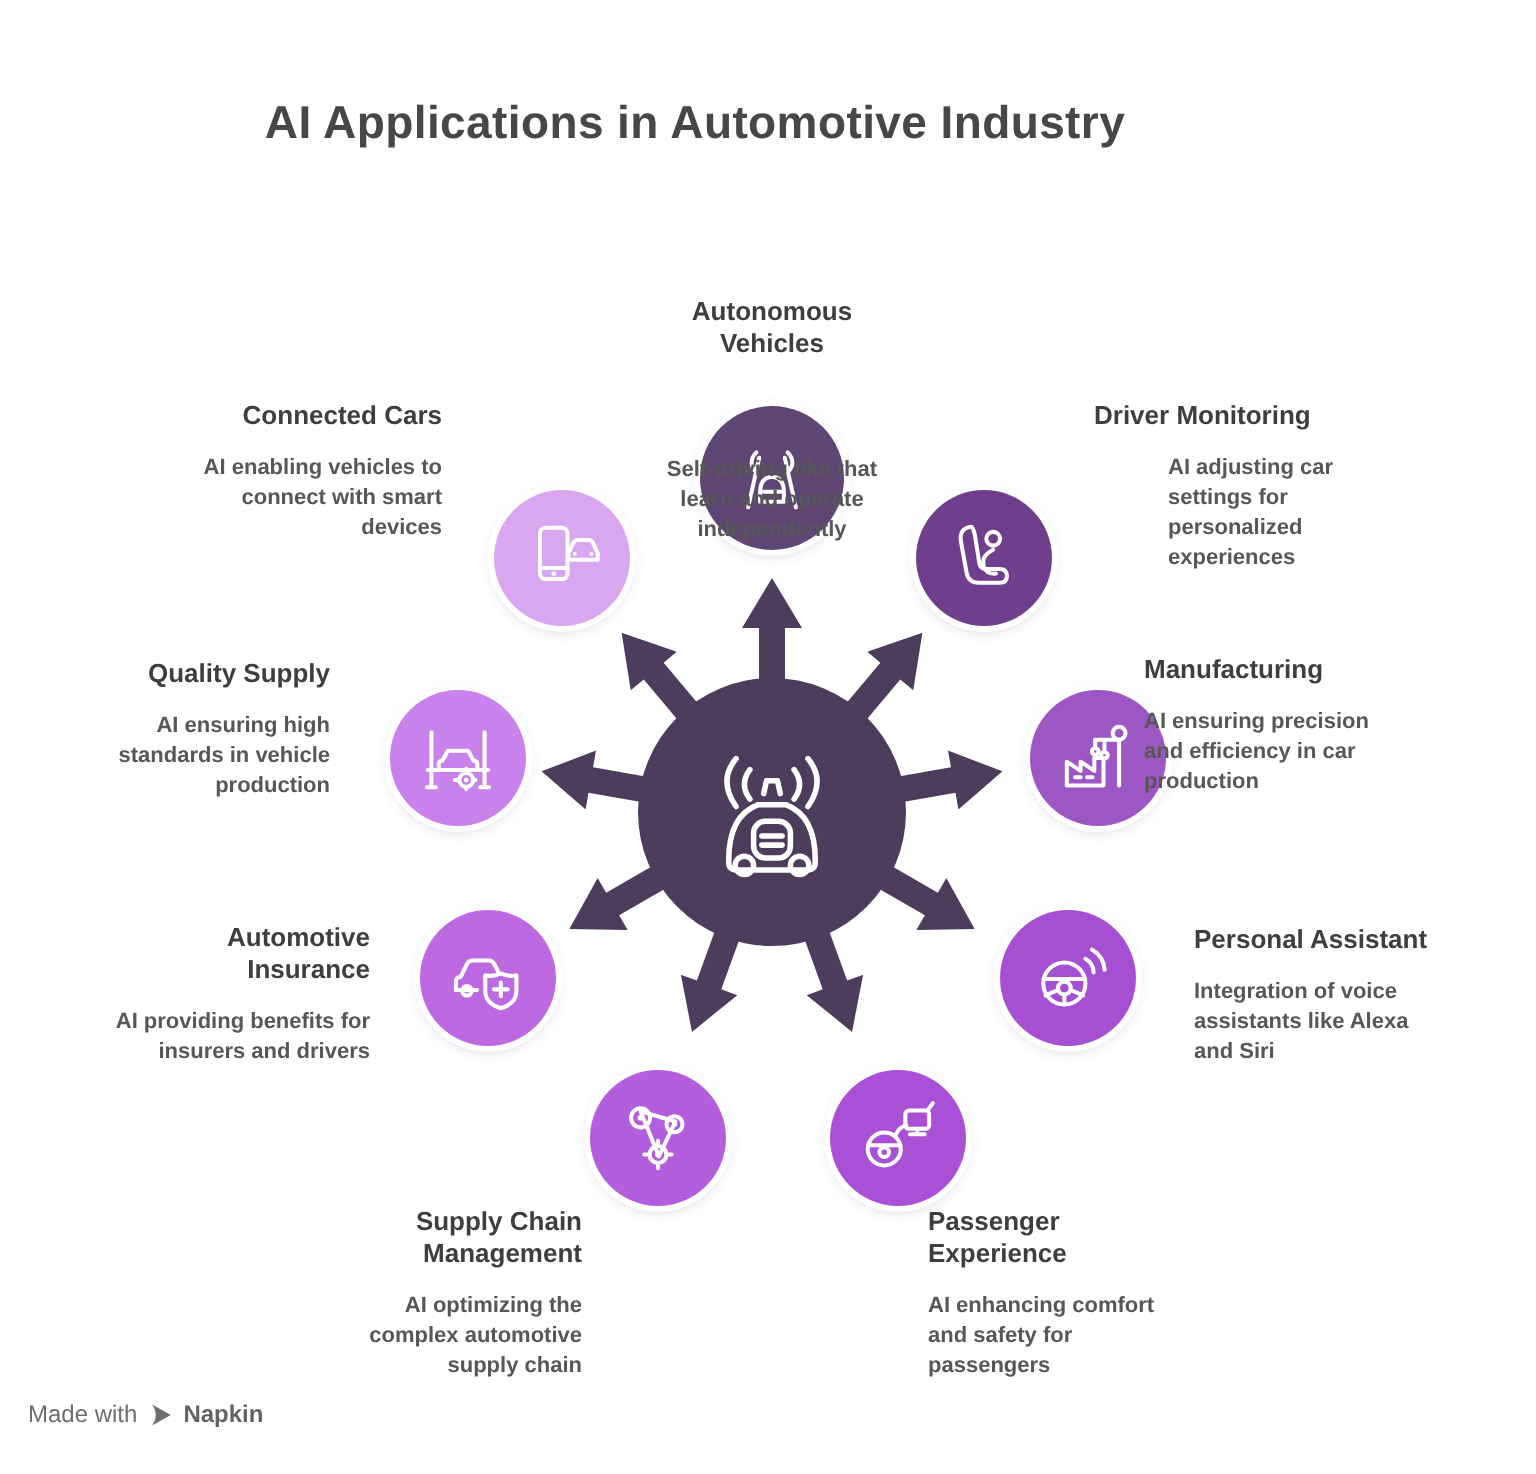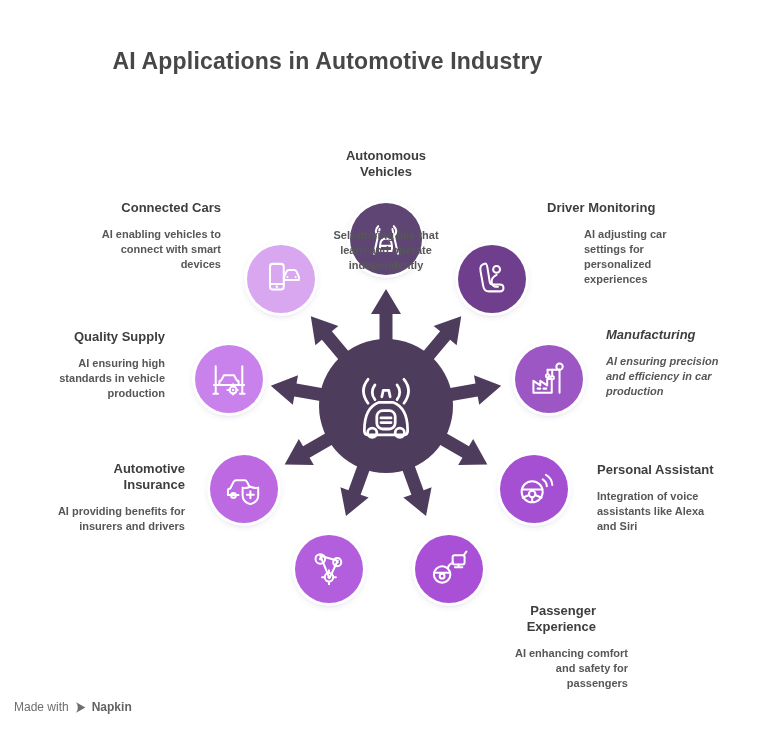--- a/index.html
+++ b/index.html
@@ -2,35 +2,35 @@
 <html><head>
 <meta charset="utf-8">
 <style>
   html,body{margin:0;padding:0;background:#fff;}
   .canvas{
     position:relative;width:768px;height:737px;background:#ffffff;overflow:hidden;
     font-family:"Liberation Sans", sans-serif;
   }
   .title{
     position:absolute;top:48px;left:0;width:655px;text-align:center;
-    font-size:23px;font-weight:800;color:#474747;letter-spacing:.2px;
+    font-size:23px;font-weight:800;color:#474747;letter-spacing:.2px;padding-left:20px;
   }
   .node-text{position:absolute;}
   .node-label{font-size:13px;font-weight:800;color:#3e3e3e;line-height:16px;}
   .node-desc{font-size:11px;font-weight:600;color:#575757;line-height:15px;margin-top:11px;}
   .ta-c{text-align:center;} .ta-r{text-align:right;} .ta-l{text-align:left;}
   .ta-c .node-label,.ta-c .node-desc{margin-left:auto;margin-right:auto;margin-top:48px;}
   .ta-r .node-label,.ta-r .node-desc{margin-left:auto;}
 
   
   .t1{left:306px;top:100px;width:160px;} .t1 .node-label{max-width:96px;} .t1 .node-desc{max-width:128px;}
   .t2{left:547px;top:200px;width:140px;} .t2 .node-desc{max-width:100px;margin-left:37px;}
-  .t3{left:606px;top:327px;width:150px;font-style:italic;} .t3 .node-desc{max-width:126px;}
+  .t3{left:572px;top:327px;width:150px;} .t3 .node-desc{max-width:126px;}
   .t4{left:597px;top:462px;width:155px;} .t4 .node-desc{max-width:122px;}
-  .t5{left:504px;top:603px;width:160px;text-align:right;} .t5 .node-label{max-width:92px;} .t5 .node-desc{max-width:124px;}
+  .t5{left:464px;top:603px;width:160px;} .t5 .node-label{max-width:92px;} .t5 .node-desc{max-width:124px;}
   .t6{left:131px;top:603px;width:160px;} .t6 .node-label{max-width:110px;} .t6 .node-desc{max-width:118px;}
   .t7{left:35px;top:461px;width:150px;}  .t7 .node-label{max-width:92px;} .t7 .node-desc{max-width:130px;}
   .t8{left:15px;top:329px;width:150px;}  .t8 .node-desc{max-width:114px;}
   .t9{left:61px;top:200px;width:160px;}  .t9 .node-desc{max-width:126px;}
 
   .node-circle{
     position:absolute;border-radius:50%;
     display:flex;align-items:center;justify-content:center;
     box-shadow:0 0 0 3px #ffffff, 0 2px 7px rgba(90,50,120,.25);
   }
@@ -200,20 +200,24 @@
     <div class="node-desc">AI ensuring precision and efficiency in car production</div>
   </div>
   <div class="node-text t4 ta-l">
     <div class="node-label">Personal Assistant</div>
     <div class="node-desc">Integration of voice assistants like Alexa and Siri</div>
   </div>
   <div class="node-text t5 ta-l">
     <div class="node-label">Passenger Experience</div>
     <div class="node-desc">AI enhancing comfort and safety for passengers</div>
   </div>
+  <div class="node-text t6 ta-r">
+    <div class="node-label">Supply Chain Management</div>
+    <div class="node-desc">AI optimizing the complex automotive supply chain</div>
+  </div>
   <div class="node-text t7 ta-r">
     <div class="node-label">Automotive Insurance</div>
     <div class="node-desc">AI providing benefits for insurers and drivers</div>
   </div>
   <div class="node-text t8 ta-r">
     <div class="node-label">Quality Supply</div>
     <div class="node-desc">AI ensuring high standards in vehicle production</div>
   </div>
   <div class="node-text t9 ta-r">
     <div class="node-label">Connected Cars</div>

